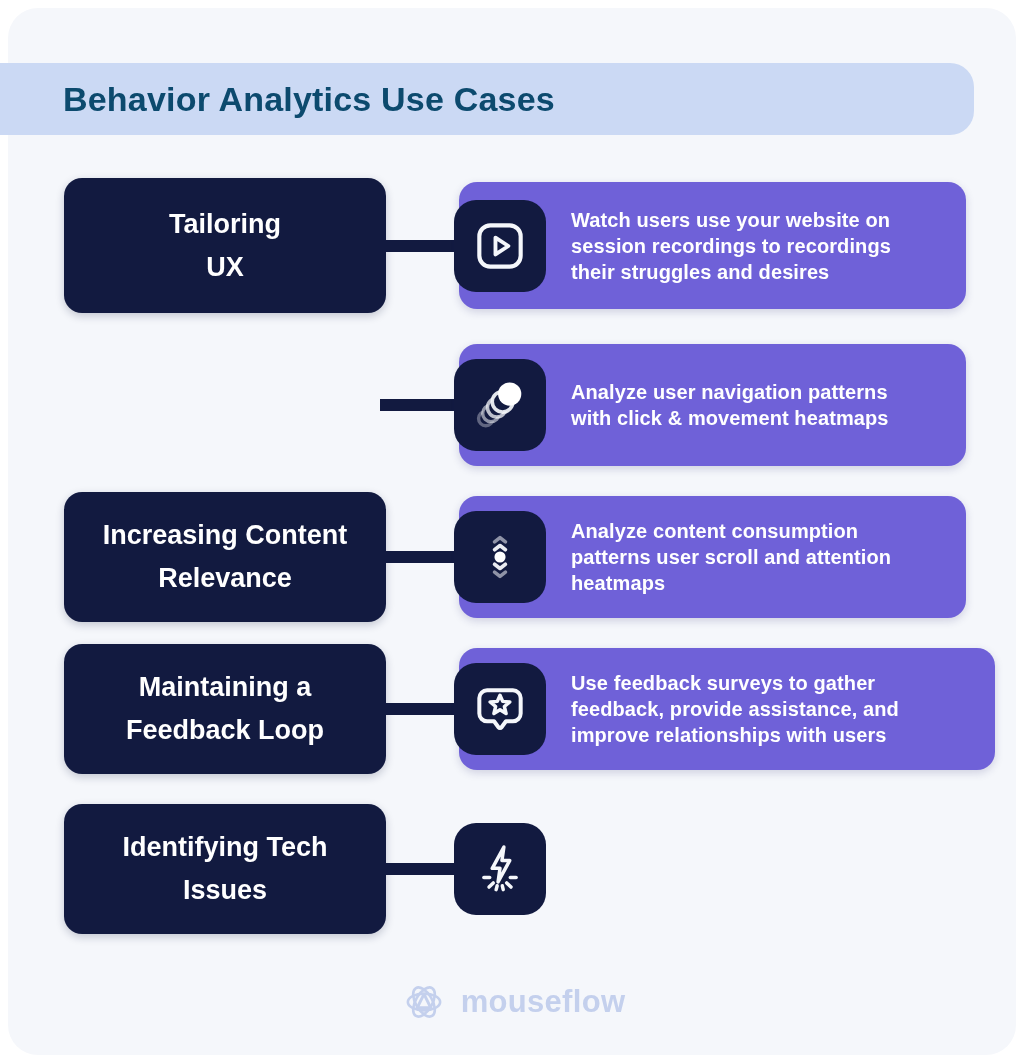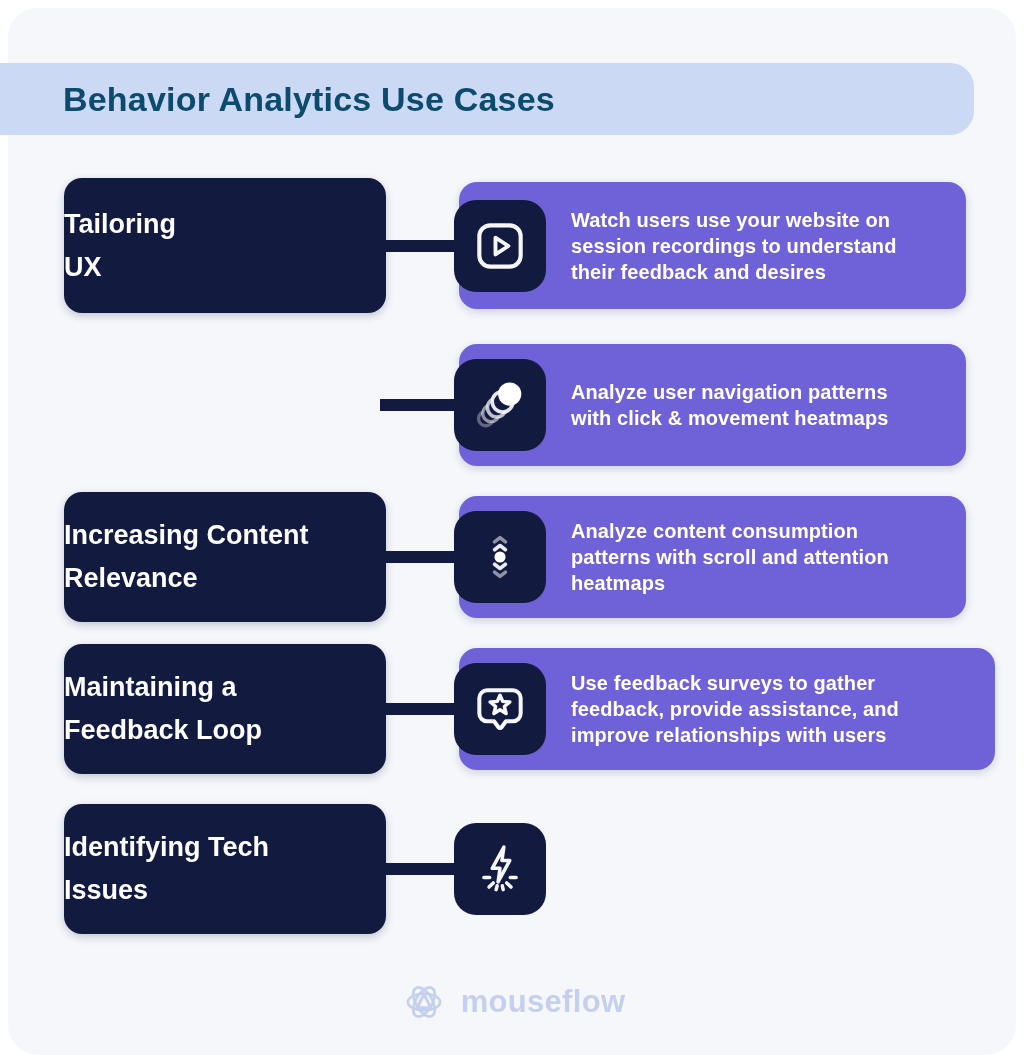--- a/index.html
+++ b/index.html
@@ -22,21 +22,21 @@
   .rows{position:absolute;left:64px;top:0;width:902px;}
   .row{position:absolute;left:0;width:902px;}
   .row.r1{top:178px;height:135px;}
   .row.r2{top:340px;height:130px;}
   .row.r3{top:492px;height:130px;}
   .row.r4{top:644px;height:130px;padding-left:29px;}
   .row.r5{top:804px;height:130px;}
   .use-case-box{
     position:absolute;left:0;top:0;width:322px;height:100%;
     background:#121A40;border-radius:18px;
-    display:flex;flex-direction:column;align-items:flex-start;justify-content:center;
+    display:flex;flex-direction:column;align-items:center;justify-content:center;
     box-shadow:0 3px 8px rgba(18,26,64,.22);
   }
   .use-case-box .line{
     color:#FFFFFF;font-size:27px;font-weight:700;line-height:43px;text-align:center;
   }
   .connector{
     position:absolute;left:316px;top:50%;margin-top:-6px;width:80px;height:12px;
     background:#121A40;
   }
   .desc-box{
@@ -74,21 +74,21 @@
 
 <div class="rows">
 
   <div class="row r1">
     <div class="use-case-box">
       <div class="line">Tailoring</div>
       <div class="line">UX</div>
     </div>
     <div class="connector"></div>
     <div class="desc-box">
-      <div class="desc">Watch users use your website on session recordings to understand their feedback and desires</div>
+      <div class="desc">Watch users use your website on session recordings to recordings their struggles and desires</div>
     </div>
     <div class="icon-box">
       <svg width="62" height="62" viewBox="0 0 48 48" fill="none" stroke="#F5F7FB" stroke-width="3.2" stroke-linecap="round" stroke-linejoin="round">
         <rect x="8" y="8" width="32" height="32" rx="8.5"></rect>
         <path d="M20.5 17.5 L30.5 24 L20.5 30.5 Z" stroke-width="3"></path>
       </svg>
     </div>
   </div>
 
   <div class="row r2">
@@ -107,21 +107,21 @@
     </div>
   </div>
 
   <div class="row r3">
     <div class="use-case-box">
       <div class="line">Increasing Content</div>
       <div class="line">Relevance</div>
     </div>
     <div class="connector"></div>
     <div class="desc-box">
-      <div class="desc">Analyze content consumption patterns with scroll and attention heatmaps</div>
+      <div class="desc">Analyze content consumption patterns user scroll and attention heatmaps</div>
     </div>
     <div class="icon-box">
       <svg width="58" height="58" viewBox="0 0 48 48" fill="none" stroke-linecap="round" stroke-linejoin="round">
         <path d="M19.5 11.5 L24 8 L28.5 11.5" stroke="#F5F7FB" stroke-opacity="0.55" stroke-width="3"></path>
         <path d="M19.5 18 L24 14.5 L28.5 18" stroke="#F5F7FB" stroke-opacity="0.95" stroke-width="3"></path>
         <circle cx="24" cy="24" r="4.6" fill="#FFFFFF" stroke="none"></circle>
         <path d="M19.5 30 L24 33.5 L28.5 30" stroke="#F5F7FB" stroke-opacity="0.95" stroke-width="3"></path>
         <path d="M19.5 36.5 L24 40 L28.5 36.5" stroke="#F5F7FB" stroke-opacity="0.55" stroke-width="3"></path>
       </svg>
     </div>

